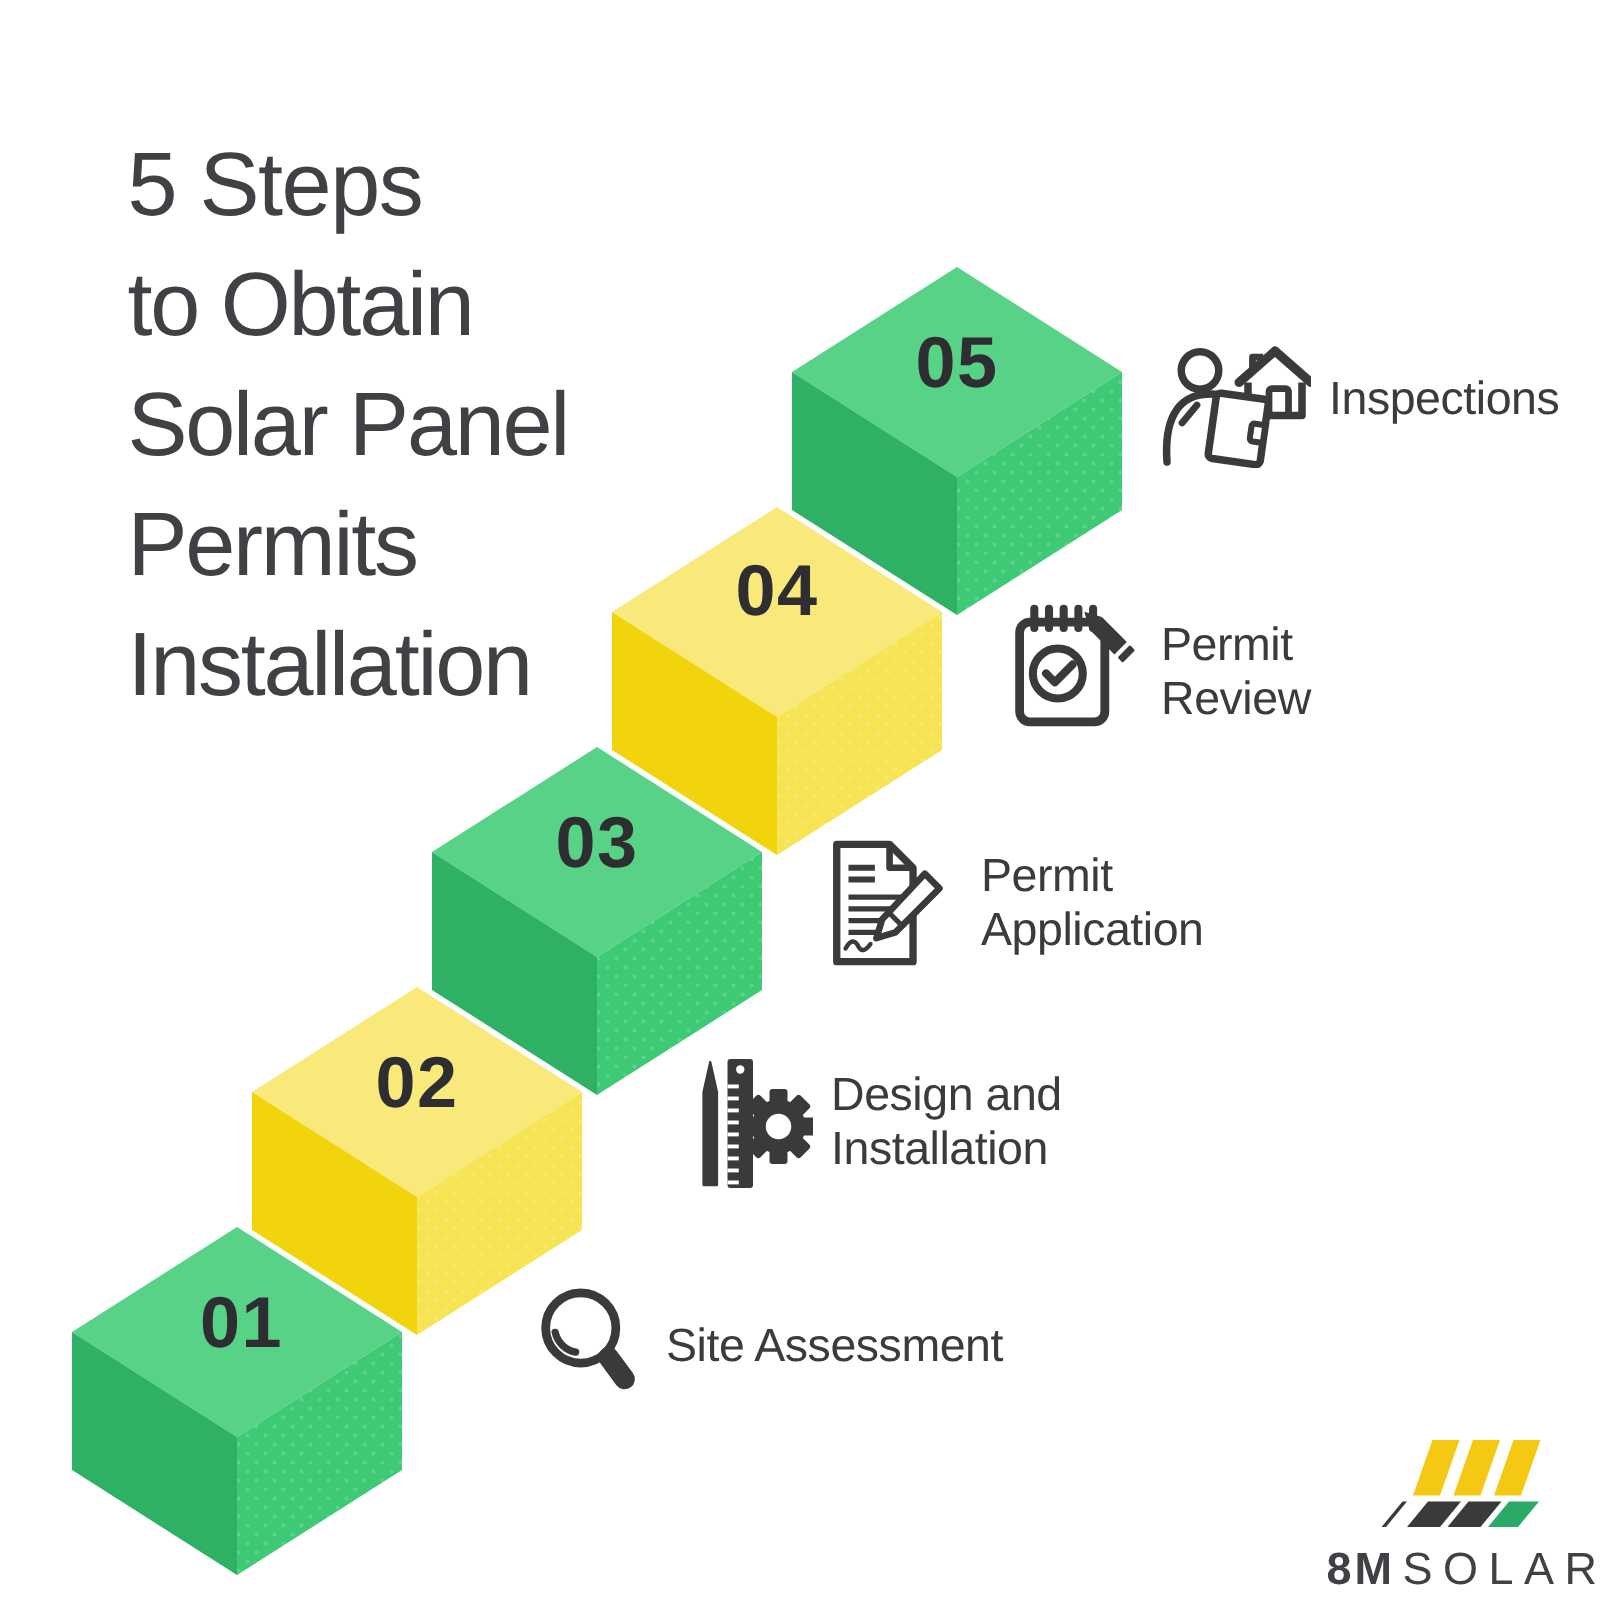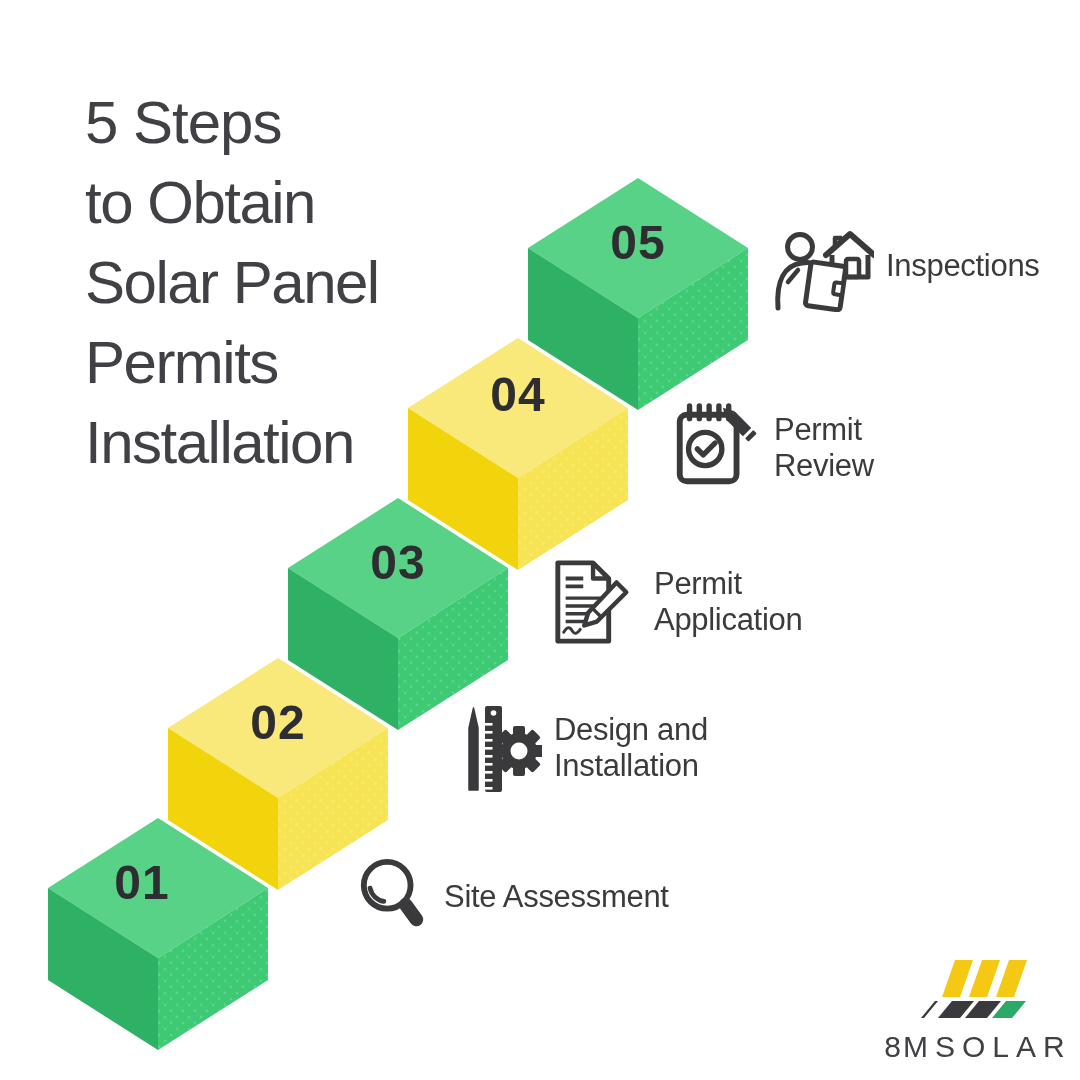--- a/index.html
+++ b/index.html
@@ -17,21 +17,21 @@
   .cube.green  .f-top{fill:var(--green-top);}
   .cube.green  .f-left{fill:var(--green-left);}
   .cube.green  .f-right{fill:var(--green-right);}
   .cube.yellow .f-top{fill:var(--yellow-top);}
   .cube.yellow .f-left{fill:var(--yellow-left);}
   .cube.yellow .f-right{fill:var(--yellow-right);}
 
   .step-number{position:absolute;width:160px;height:60px;line-height:60px;
       text-align:center;font-size:48px;font-weight:700;letter-spacing:1px;
       color:var(--ink-number);}
-  .n1{left:62px; top:853px;}
+  .n1{left:81px; top:853px;}
   .n2{left:198px;top:693px;}
   .n3{left:318px;top:533px;}
   .n4{left:438px;top:365px;}
   .n5{left:558px;top:213px;}
 
   
   .step-row{position:absolute;display:flex;align-items:center;color:var(--ink-icon);}
   .step-row .icon{flex:0 0 auto;display:block;}
   .step-label{margin-left:12px;color:var(--ink-text);font-size:31px;line-height:36px;
       letter-spacing:-0.3px;white-space:nowrap;}
@@ -39,21 +39,21 @@
   .r1{left:356px;top:852px;height:90px;}
   .r2{left:462px;top:700px;height:96px;}
   .r3{left:548px;top:552px;height:100px;}
   .r4{left:668px;top:400px;height:96px;}
   .r5{left:764px;top:218px;height:96px;}
 
   
   .brand{position:absolute;left:878px;top:960px;width:200px;text-align:center;}
   .brand svg{display:block;margin:0 auto;}
   .brand-text{margin-top:6px;font-size:30px;color:var(--ink-title);white-space:nowrap;}
-  .brand-text .b-bold{font-weight:400;letter-spacing:2px;text-align:center;}
+  .brand-text .b-bold{font-weight:700;letter-spacing:2px;text-align:center;}
   .brand-text .b-rest{font-weight:400;letter-spacing:7px;margin-left:5px;}
   .lp-y{fill:var(--logo-yellow);} .lp-d{fill:var(--logo-dark);} .lp-g{fill:var(--logo-green);}
 </style>
 </head>
 <body>
 
 <div id="stage">
 
   <div class="title-block">
     <div class="t-line t-bold">5 Steps</div>

